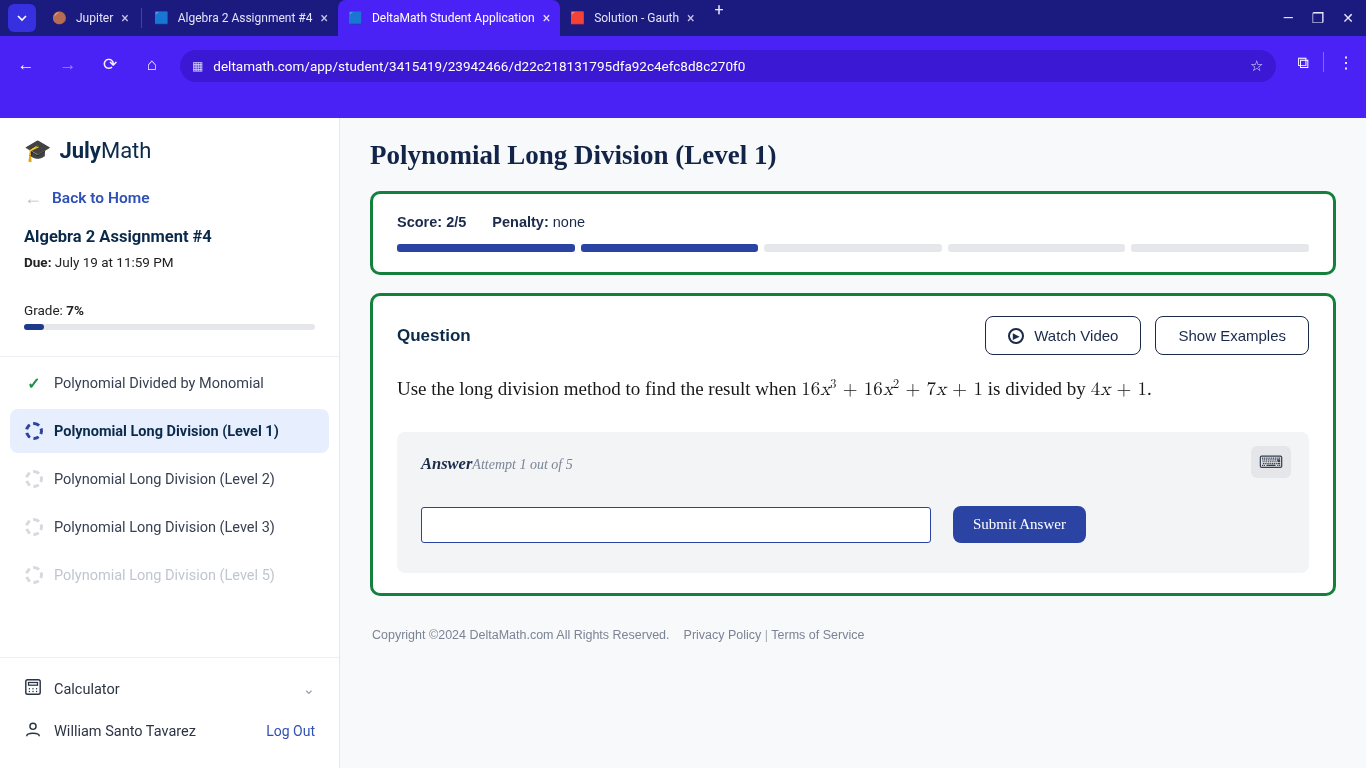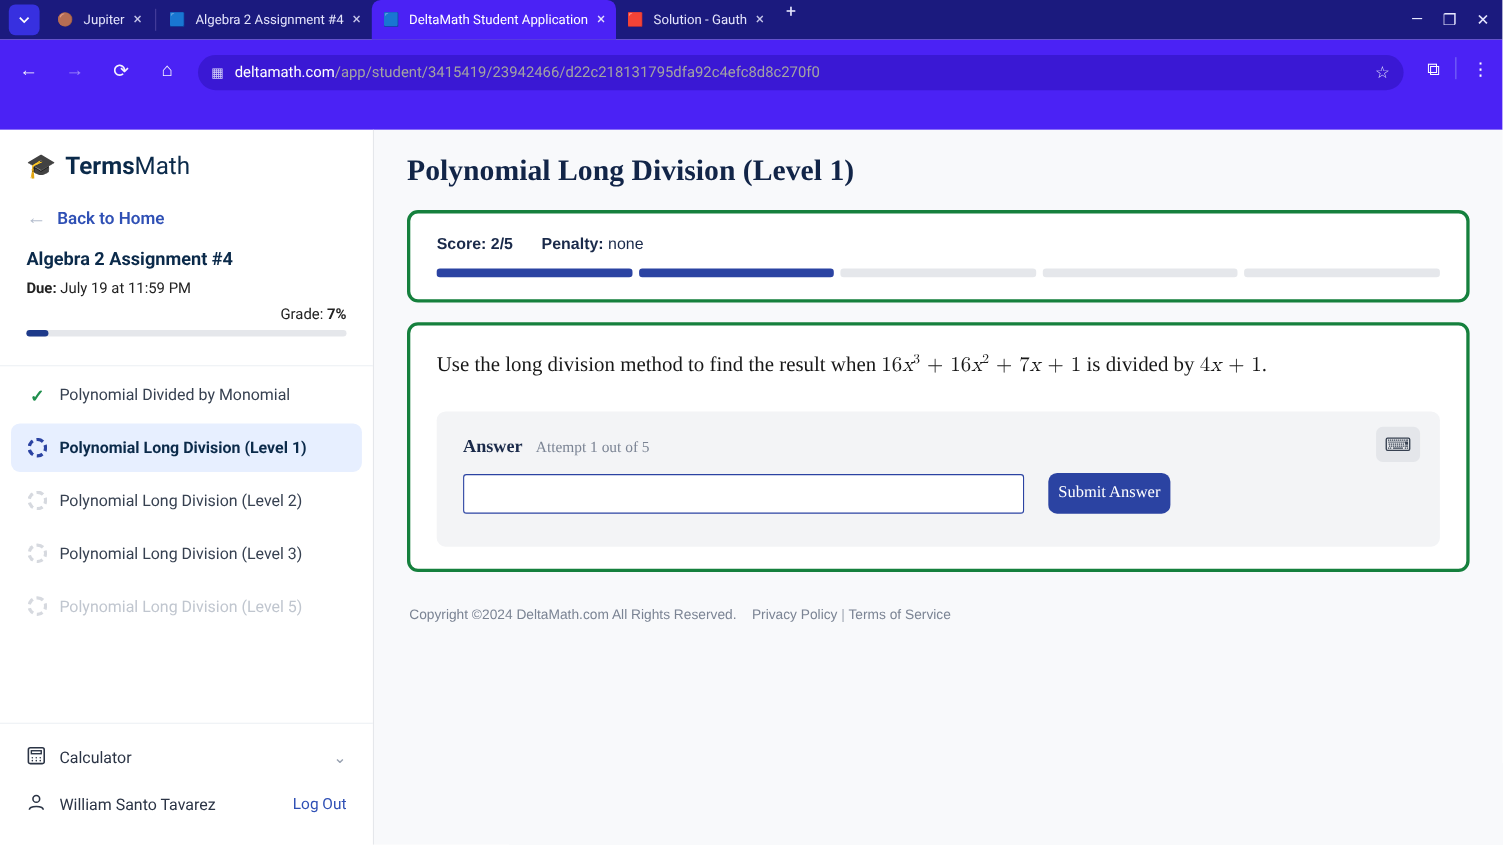--- a/index.html
+++ b/index.html
@@ -84,21 +84,21 @@
   background: #3a18d4;
   border-radius: 16px;
   display: flex; align-items: center;
   padding: 0 12px;
   color: #e4e4fd;
   font-size: 13.5px;
   gap: 10px;
 }
 .addressbar .lock { font-size: 12px; opacity: 0.9; }
 .addressbar .url-host { color: #ffffff; }
-.addressbar .url-path { color: #a3a3a3; }
+.addressbar .url-path { color: #ffffff; }
 .addressbar .url-spacer { flex: 1; }
 .addressbar .star { font-size: 15px; }
 .tb-right { display: flex; gap: 14px; align-items: center; margin: 2px 0 0 8px; }
 .tb-right .ext-icn, .tb-right .menu-icn { font-size: 16px; }
 .tb-right .vsep { width: 1px; height: 20px; background: #7a6df8; }
 
 
 .app {
   display: flex;
   height: calc(768px - 36px - 82px);
@@ -131,21 +131,21 @@
   color: #2f50b5;
   font-weight: 600;
   font-size: 15.5px;
 }
 .back-row .arrow { color: #b5bece; font-size: 18px; font-weight: 400; }
 
 .assign-block { padding: 0 24px 10px 24px; color: #0b2a4a; }
 .assign-title { font-size: 16.5px; font-weight: 700; margin-bottom: 8px; }
 .assign-meta { font-size: 13.5px; margin-bottom: 4px; color: #222; }
 .assign-meta .lbl { font-weight: 700; text-align: right; }
-.grade-row { margin-top: 8px; font-size: 13.5px; color: #222; text-align: right; }
+.grade-row { margin-top: 32px; font-size: 13.5px; color: #222; }
 .grade-row .lbl { font-weight: 400; }
 .grade-row .val { font-weight: 700; }
 .grade-bar {
   margin-top: 6px;
   height: 6px; background: #e5e7eb; border-radius: 4px;
   position: relative;
 }
 .grade-bar .fill {
   position: absolute; left: 0; top: 0; bottom: 0;
   width: 7%;
@@ -266,23 +266,24 @@
 .math sup { font-size: 0.65em; vertical-align: super; }
 .mi { font-style: italic; }
 
 .answer-box {
   background: #f3f4f6;
   border-radius: 8px;
   padding: 22px 24px 30px 24px;
   position: relative;
 }
 .ans-head {
-  display: flex; align-items: baseline; gap: 12px;
+  display: flex; align-items: baseline; gap: 0;
   font-family: -apple-system, sans-serif;
-  margin-bottom: 14px;
+  margin-bottom: 32px;
+  font-style: italic;
 }
 .ans-head .a-label { font-weight: 700; font-size: 16.5px; color: #1a2a4a; font-family: Georgia, serif; }
 .ans-head .attempt { color: #7b8494; font-size: 14px; font-family: Georgia, serif; }
 .kbd-btn {
   position: absolute; right: 18px; top: 14px;
   background: #e4e6ea;
   border-radius: 6px;
   width: 40px; height: 32px;
   display: flex; align-items: center; justify-content: center;
   font-size: 17px; color: #374151;
@@ -295,21 +296,21 @@
   border-radius: 3px;
   background: #fff;
   padding: 0 8px;
   font-size: 15px;
 }
 .submit-btn {
   background: #2b43a2;
   color: #fff;
   border: none;
   border-radius: 8px;
-  padding: 10px 9px;
+  padding: 10px 20px;
   font-size: 15px;
   font-family: Georgia, serif;
 }
 
 .footer-links {
   font-family: -apple-system, sans-serif;
   font-size: 12.5px;
   color: #7b8494;
   padding: 14px 2px 10px 2px;
   display: flex; gap: 14px;
@@ -375,21 +376,21 @@
     <span class="vsep"></span>
     <span class="menu-icn">⋮</span>
   </div>
 </div>
 
 <div class="app">
 
   <div class="sidebar">
     <div class="logo-row">
       <span class="cap">🎓</span>
-      <span class="logo-text"><b>Terms</b><span>Math</span></span>
+      <span class="logo-text"><b>July</b><span>Math</span></span>
     </div>
     <div class="back-row">
       <span class="arrow">←</span>
       <span>Back to Home</span>
     </div>
     <div class="assign-block">
       <div class="assign-title">Algebra 2 Assignment #4</div>
       <div class="assign-meta">
         <span class="lbl">Due:</span>
         <span>July 19 at 11:59 PM</span>
@@ -475,20 +476,31 @@
       <div class="progress-segs">
         <div class="seg full"></div>
         <div class="seg full"></div>
         <div class="seg"></div>
         <div class="seg"></div>
         <div class="seg"></div>
       </div>
     </div>
 
     <div class="card">
+      <div class="q-header">
+        <span class="q-label">Question</span>
+        <span class="spacer"></span>
+        <button class="btn-outline">
+          <span class="play">▶</span>
+          <span>Watch Video</span>
+        </button>
+        <button class="btn-outline">
+          <span>Show Examples</span>
+        </button>
+      </div>
 
       <div class="q-text">
         <span>Use the long division method to find the result when </span><span class="math">16<span class="mi">x</span><sup>3</sup> + 16<span class="mi">x</span><sup>2</sup> + 7<span class="mi">x</span> + 1</span><span> is divided by </span><span class="math">4<span class="mi">x</span> + 1</span><span>.</span>
       </div>
 
       <div class="answer-box">
         <div class="ans-head">
           <span class="a-label">Answer</span>
           <span class="attempt">Attempt 1 out of 5</span>
         </div>

